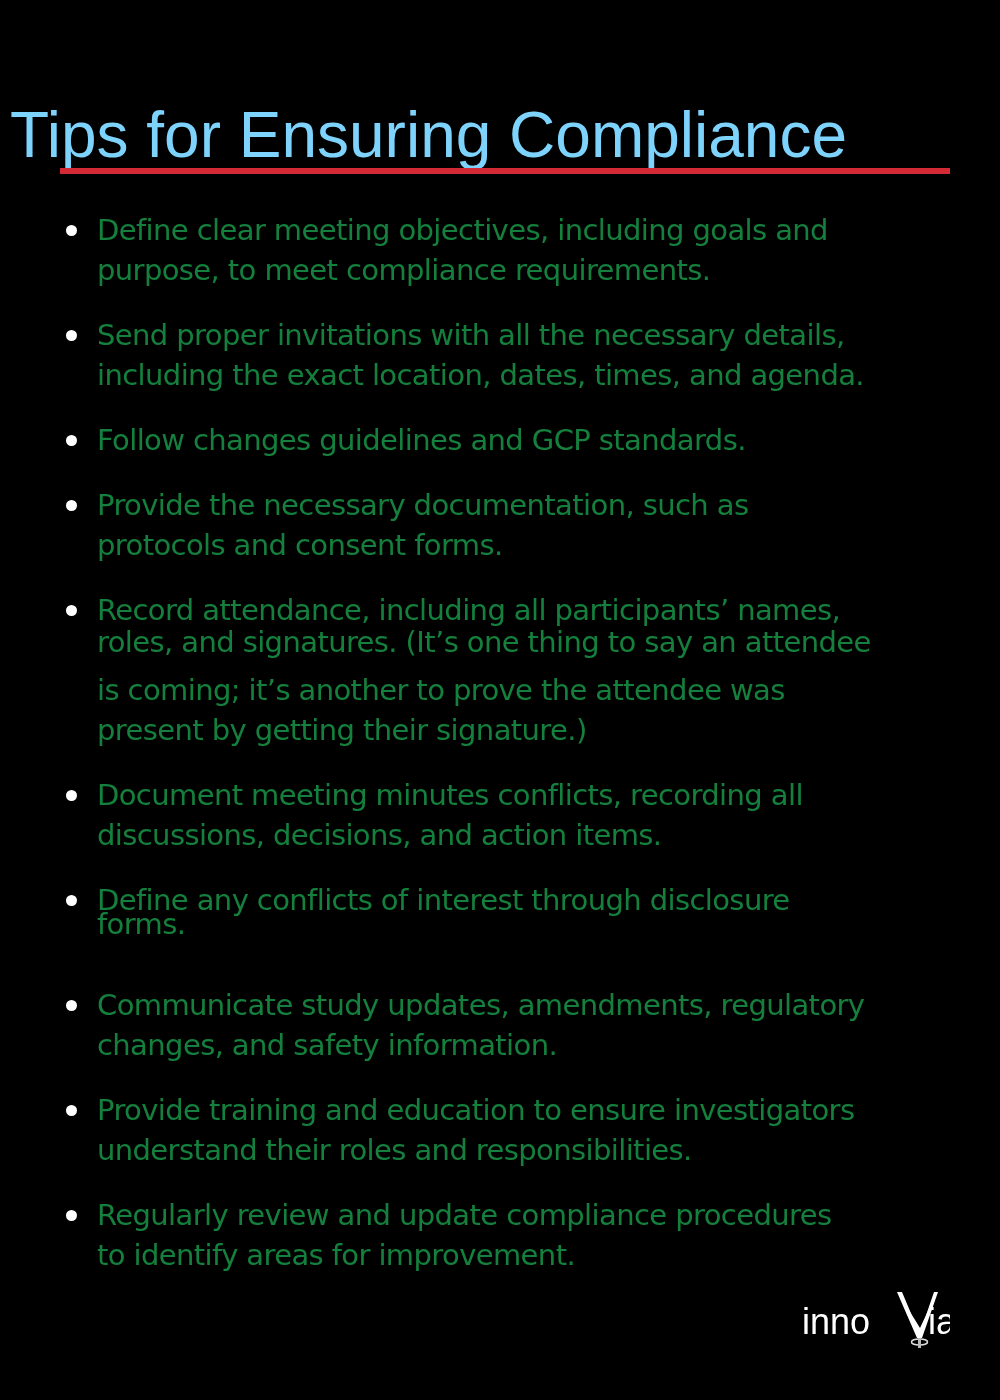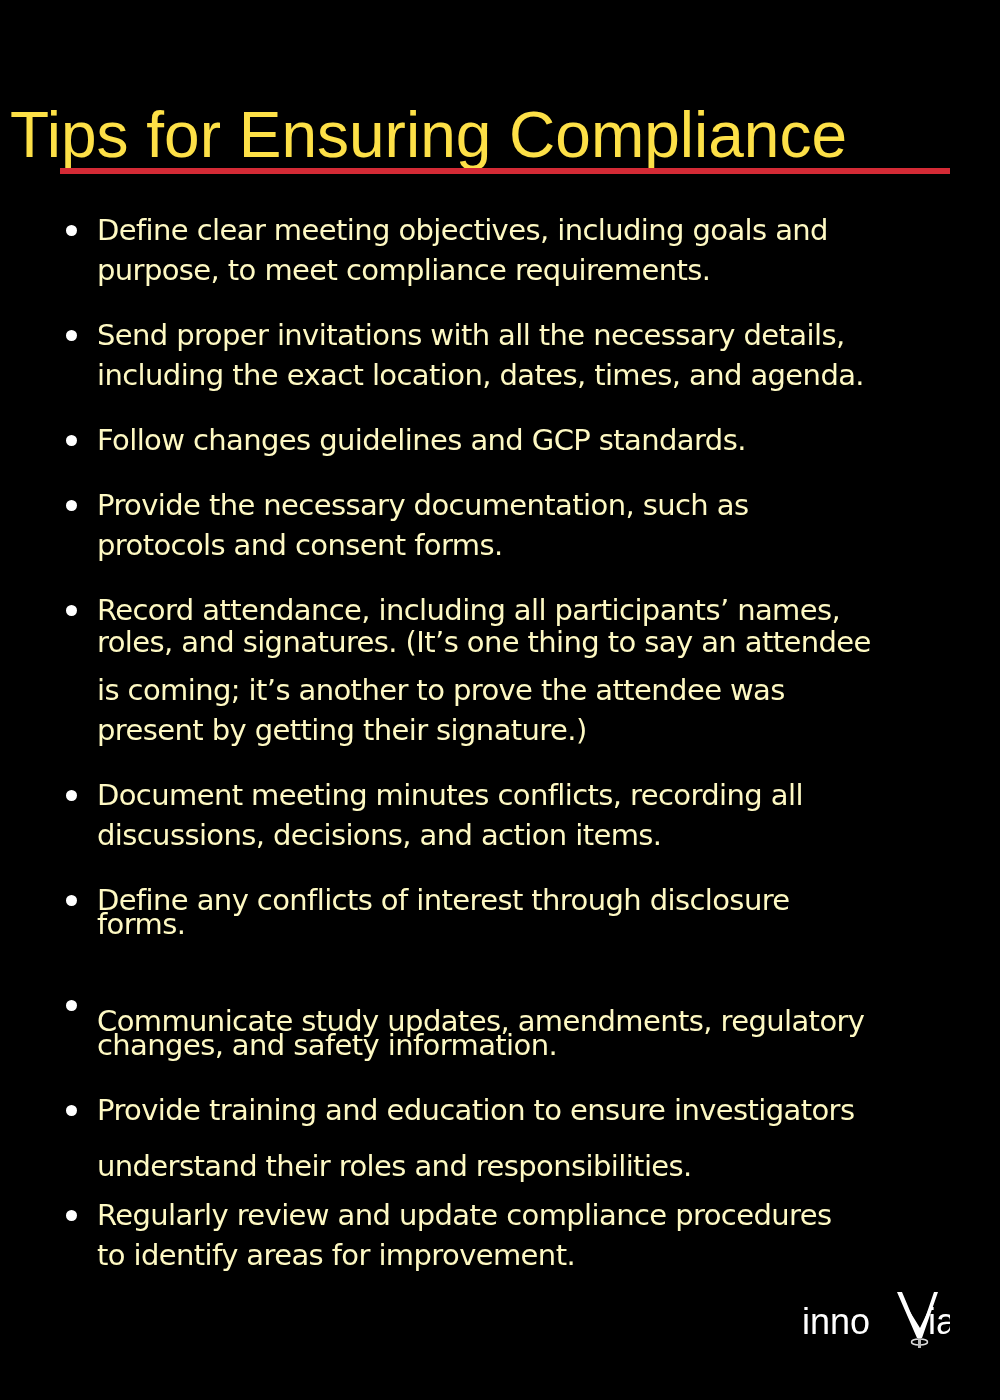--- a/index.html
+++ b/index.html
@@ -1,22 +1,22 @@
 <!DOCTYPE html>
 <html><head>
 <meta charset="utf-8">
 <style>
   html, body { margin:0; padding:0; }
   body { width:1000px; height:1400px; background:#000; color:#fff; position:relative; overflow:hidden; font-family:"DejaVu Sans", sans-serif; }
-  .title { position:absolute; left:0; top:52px; width:857px; text-align:center; font-family:"Liberation Sans", sans-serif; font-weight:normal; font-size:64px; line-height:80px; letter-spacing:0px; color:#fde047; }
+  .title { position:absolute; left:0; top:52px; width:857px; text-align:center; font-family:"Liberation Sans", sans-serif; font-weight:normal; font-size:64px; line-height:80px; letter-spacing:0px; color:#7dd3fc; }
   .rule { position:absolute; left:60px; top:168px; width:890px; height:6px; background:#d42a35; }
   .list { position:absolute; left:0; top:210px; width:1000px; }
   .item { position:absolute; left:0; width:1000px; }
   .bullet { position:absolute; left:66px; width:11px; height:11px; border-radius:50%; background:#fff; }
-  .line { position:absolute; left:97px; white-space:nowrap; font-size:29px; line-height:40px; font-family:"DejaVu Sans", sans-serif; letter-spacing:-0.6px; color:#fef9c3; }
+  .line { position:absolute; left:97px; white-space:nowrap; font-size:29px; line-height:40px; font-family:"DejaVu Sans", sans-serif; letter-spacing:-0.6px; color:#15803d; }
   .logo { position:absolute; left:800px; top:1290px; width:150px; height:60px; }
 </style>
 </head>
 <body>
 
 <h1 class="title">Tips for Ensuring Compliance</h1>
 <div class="rule"></div>
 
 <div class="list">
 
@@ -51,27 +51,27 @@
     <span class="line" style="top:0px">Document meeting minutes conflicts, recording all</span>
     <span class="line" style="top:40px">discussions, decisions, and action items.</span>
   </div>
   <div class="item" style="top:670px">
     <span class="bullet" style="top:15px"></span>
     <span class="line" style="top:0px">Define any conflicts of interest through disclosure</span>
     <span class="line" style="top:24px">forms.</span>
   </div>
   <div class="item" style="top:775px">
     <span class="bullet" style="top:15px"></span>
-    <span class="line" style="top:16px">Communicate study updates, amendments, regulatory</span>
+    <span class="line" style="top:0px">Communicate study updates, amendments, regulatory</span>
     <span class="line" style="top:40px">changes, and safety information.</span>
   </div>
   <div class="item" style="top:880px">
     <span class="bullet" style="top:15px"></span>
     <span class="line" style="top:0px">Provide training and education to ensure investigators</span>
-    <span class="line" style="top:56px">understand their roles and responsibilities.</span>
+    <span class="line" style="top:40px">understand their roles and responsibilities.</span>
   </div>
   <div class="item" style="top:985px">
     <span class="bullet" style="top:15px"></span>
     <span class="line" style="top:0px">Regularly review and update compliance procedures</span>
     <span class="line" style="top:40px">to identify areas for improvement.</span>
   </div>
 </div>
 
 <div class="logo">
   <svg width="150" height="60" viewBox="0 0 150 60">

